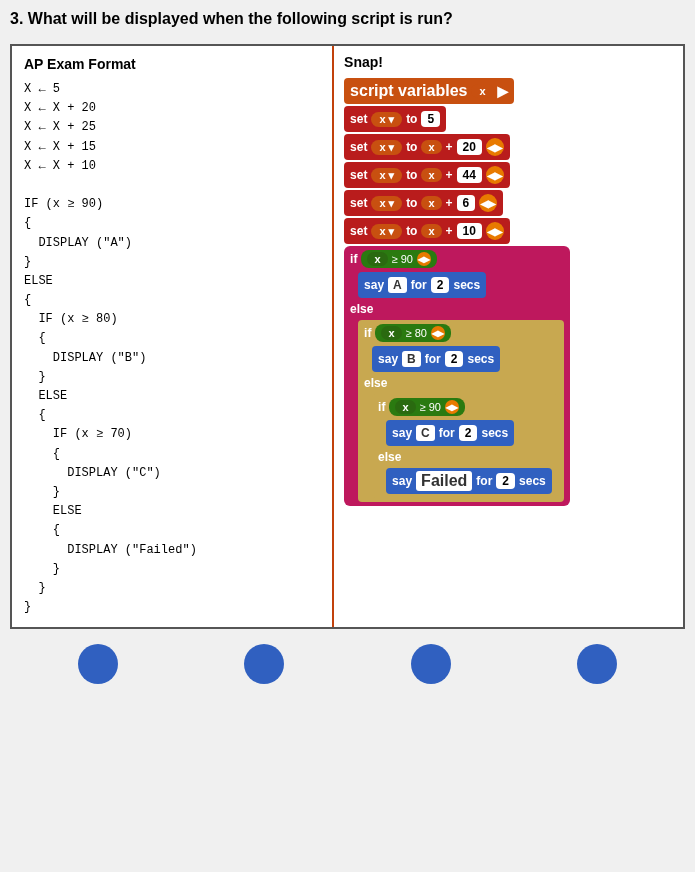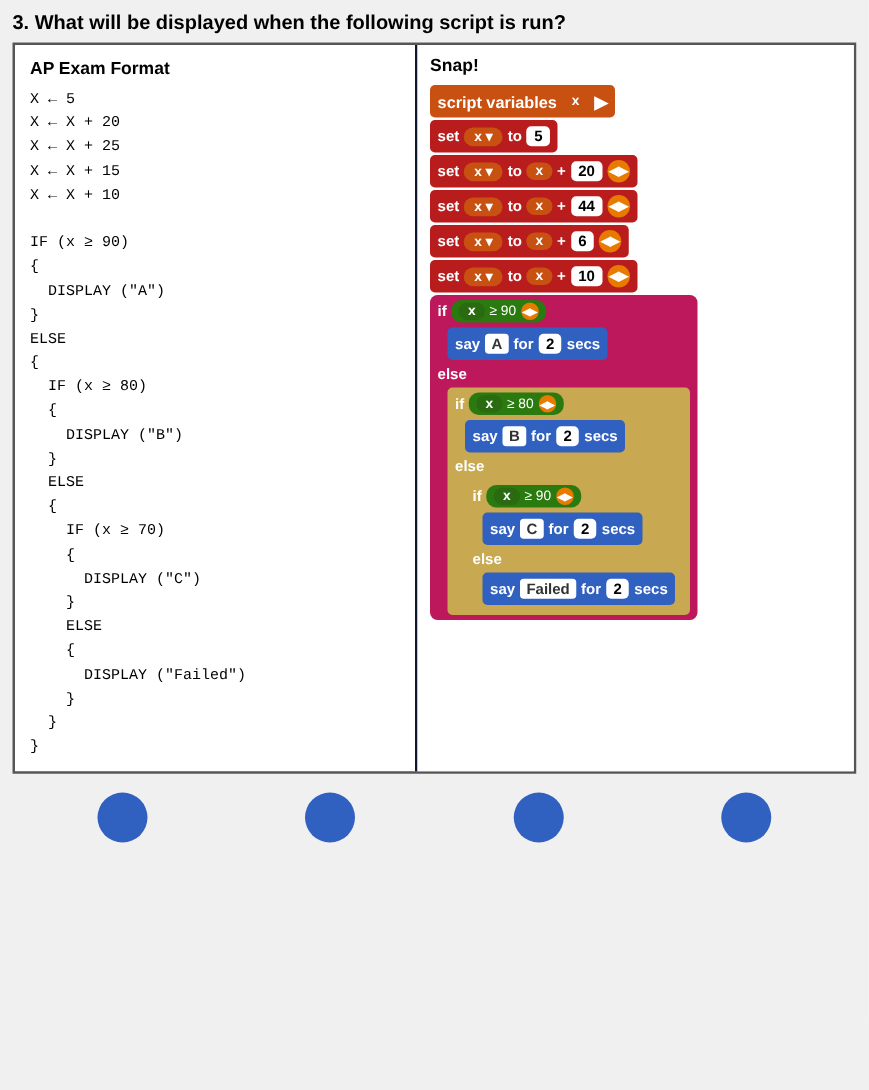--- a/index.html
+++ b/index.html
@@ -6,32 +6,32 @@
     body {
       font-family: Arial, sans-serif;
       background: #f0f0f0;
       width: 695px;
       min-height: 872px;
       padding: 10px;
     }
     .question-header {
       font-size: 16px;
       font-weight: bold;
-      margin-bottom: 6px;
+      margin-bottom: 16px;
       color: #000;
     }
     .main-table {
       display: flex;
       border: 2px solid #555;
       background: #fff;
       width: 100%;
     }
     .left-panel {
       width: 48%;
-      border-right: 2px solid #0f172a;
+      border-right: 2px solid #c2410c;
       padding: 10px 12px;
     }
     .right-panel {
       width: 52%;
       padding: 8px 10px;
       background: #fff;
     }
     .panel-header {
       font-size: 14px;
       font-weight: bold;
@@ -115,21 +115,21 @@
       border-radius: 3px;
       padding: 1px 5px;
       font-size: 12px;
       color: #333;
       font-weight: bold;
     }
     .say-failed {
       background: #fff;
       border-radius: 3px;
       padding: 1px 5px;
-      font-size: 12px;
+      font-size: 16px;
       color: #333;
       font-weight: bold;
     }
     .circle-orange {
       width: 18px; height: 18px;
       background: #e87a00;
       border-radius: 50%;
       display: flex; align-items: center; justify-content: center;
       font-size: 10px; color: #fff; font-weight: bold;
     }
@@ -182,21 +182,21 @@
   }
 }</div>
   </div>
 
   <div class="right-panel">
     <div class="panel-header">Snap!</div>
 
     <div class="snap-container">
 
       <div class="snap-block block-orange" style="background:#c85010;">
-        <span style="font-size:13px;">script variables</span>
+        <span style="font-size:16px;">script variables</span>
         <span class="snap-pill">x</span>
         <span style="color:#fff; font-size:14px;">▶</span>
       </div>
 
       <div class="snap-block block-orange">
         <span>set</span>
         <span class="snap-pill">x ▾</span>
         <span>to</span>
         <span class="snap-number">5</span>
       </div>

